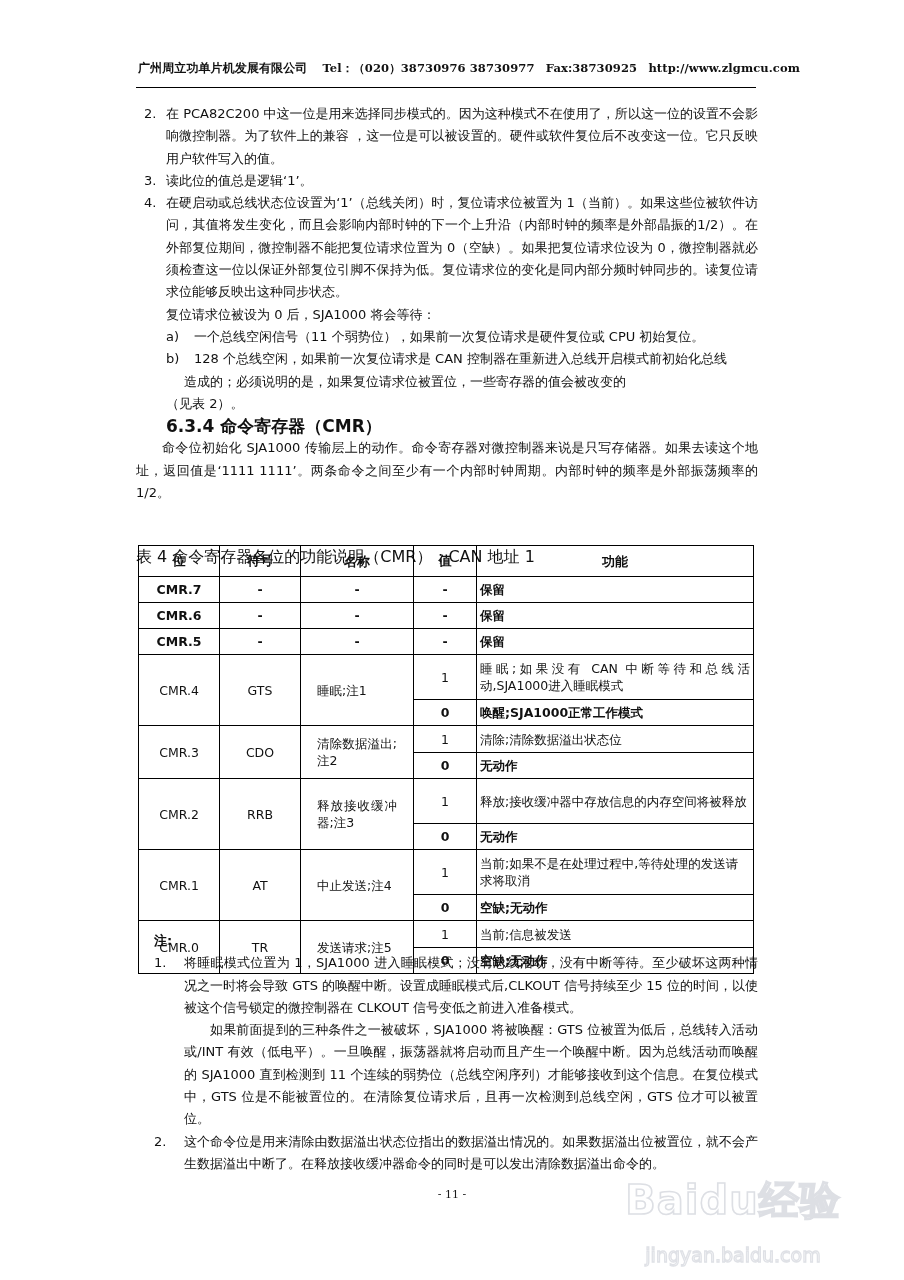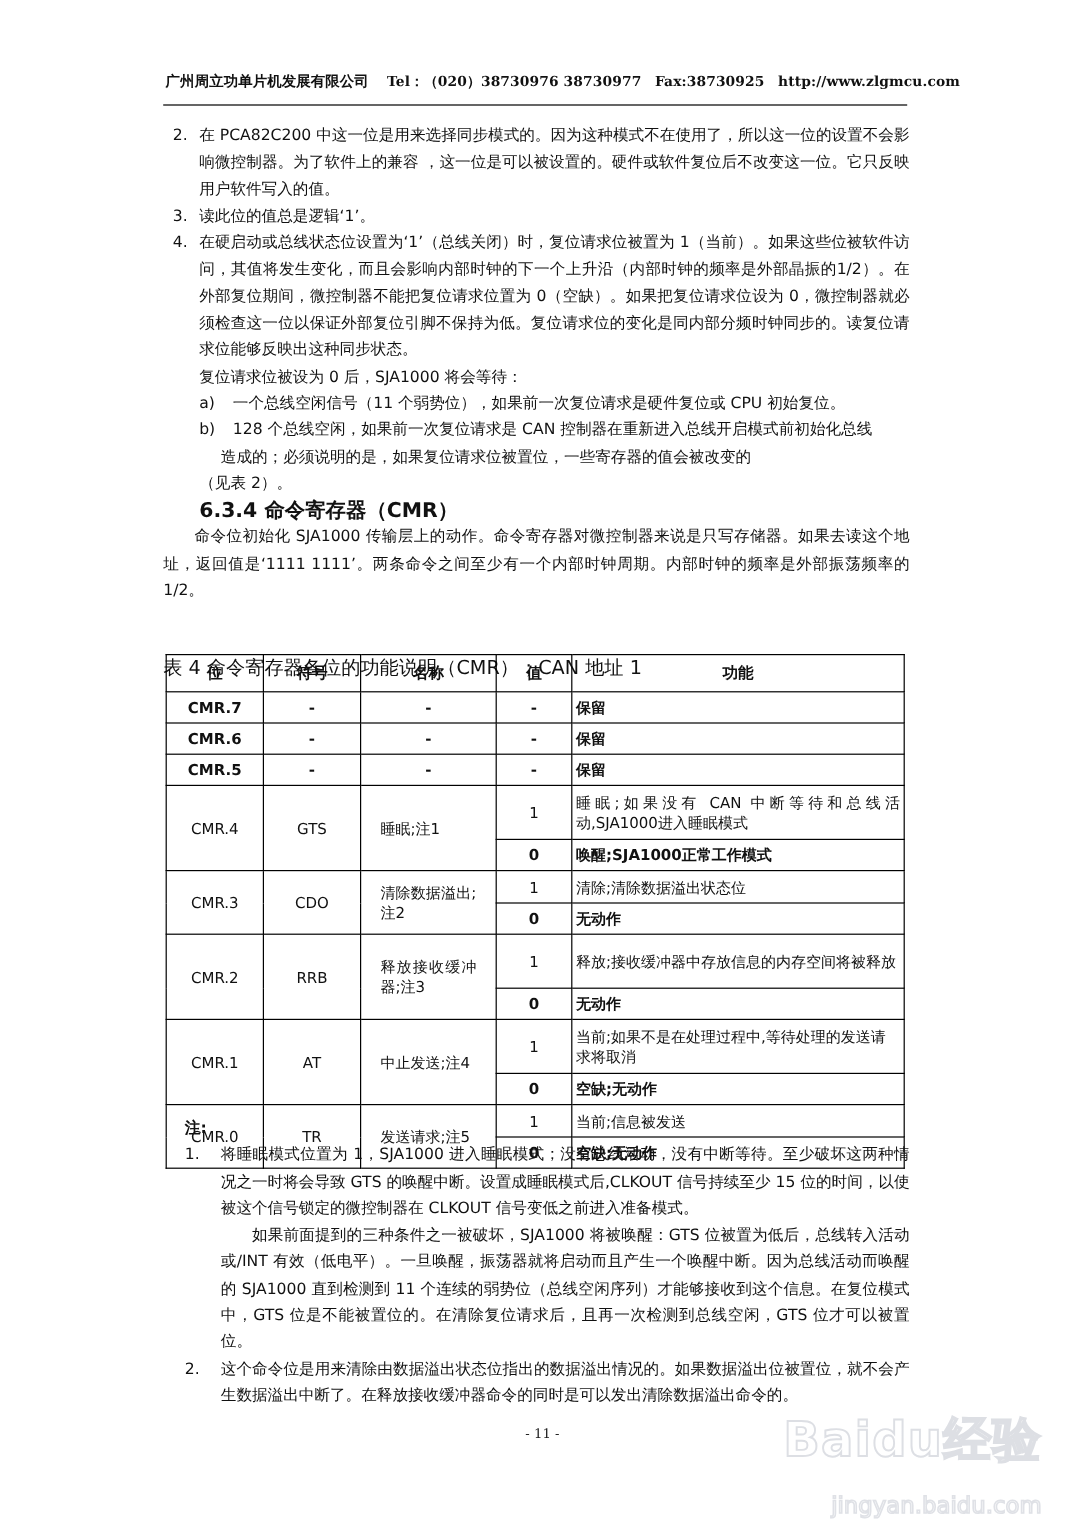--- a/index.html
+++ b/index.html
@@ -185,21 +185,21 @@
     text-align: center;
     font-size: 11px;
     font-family: "DejaVu Serif", "Liberation Serif", serif;
     color: #1a1a1a;
   }
   .watermark {
     position: absolute;
     right: 36px;
     top: 1178px;
     width: 270px;
-    text-align: right;
+    text-align: center;
     pointer-events: none;
     user-select: none;
   }
   .wm-main {
     font-size: 40px;
     font-weight: 700;
     letter-spacing: 1px;
     color: transparent;
     -webkit-text-stroke: 1.6px #dddfe4;
     font-family: "DejaVu Sans", "Liberation Sans", sans-serif;

